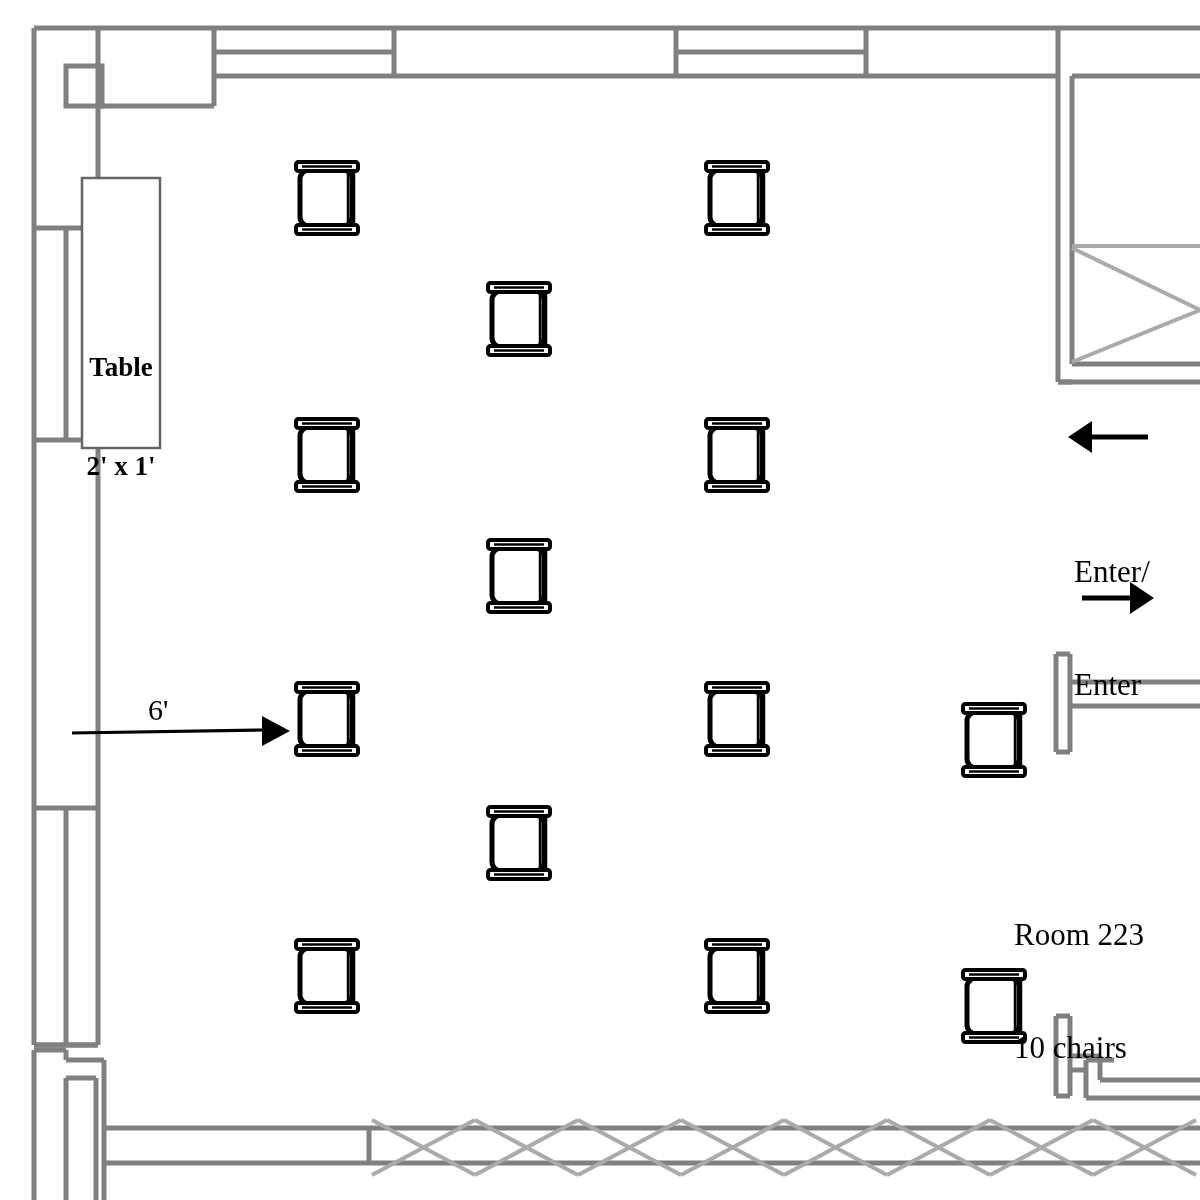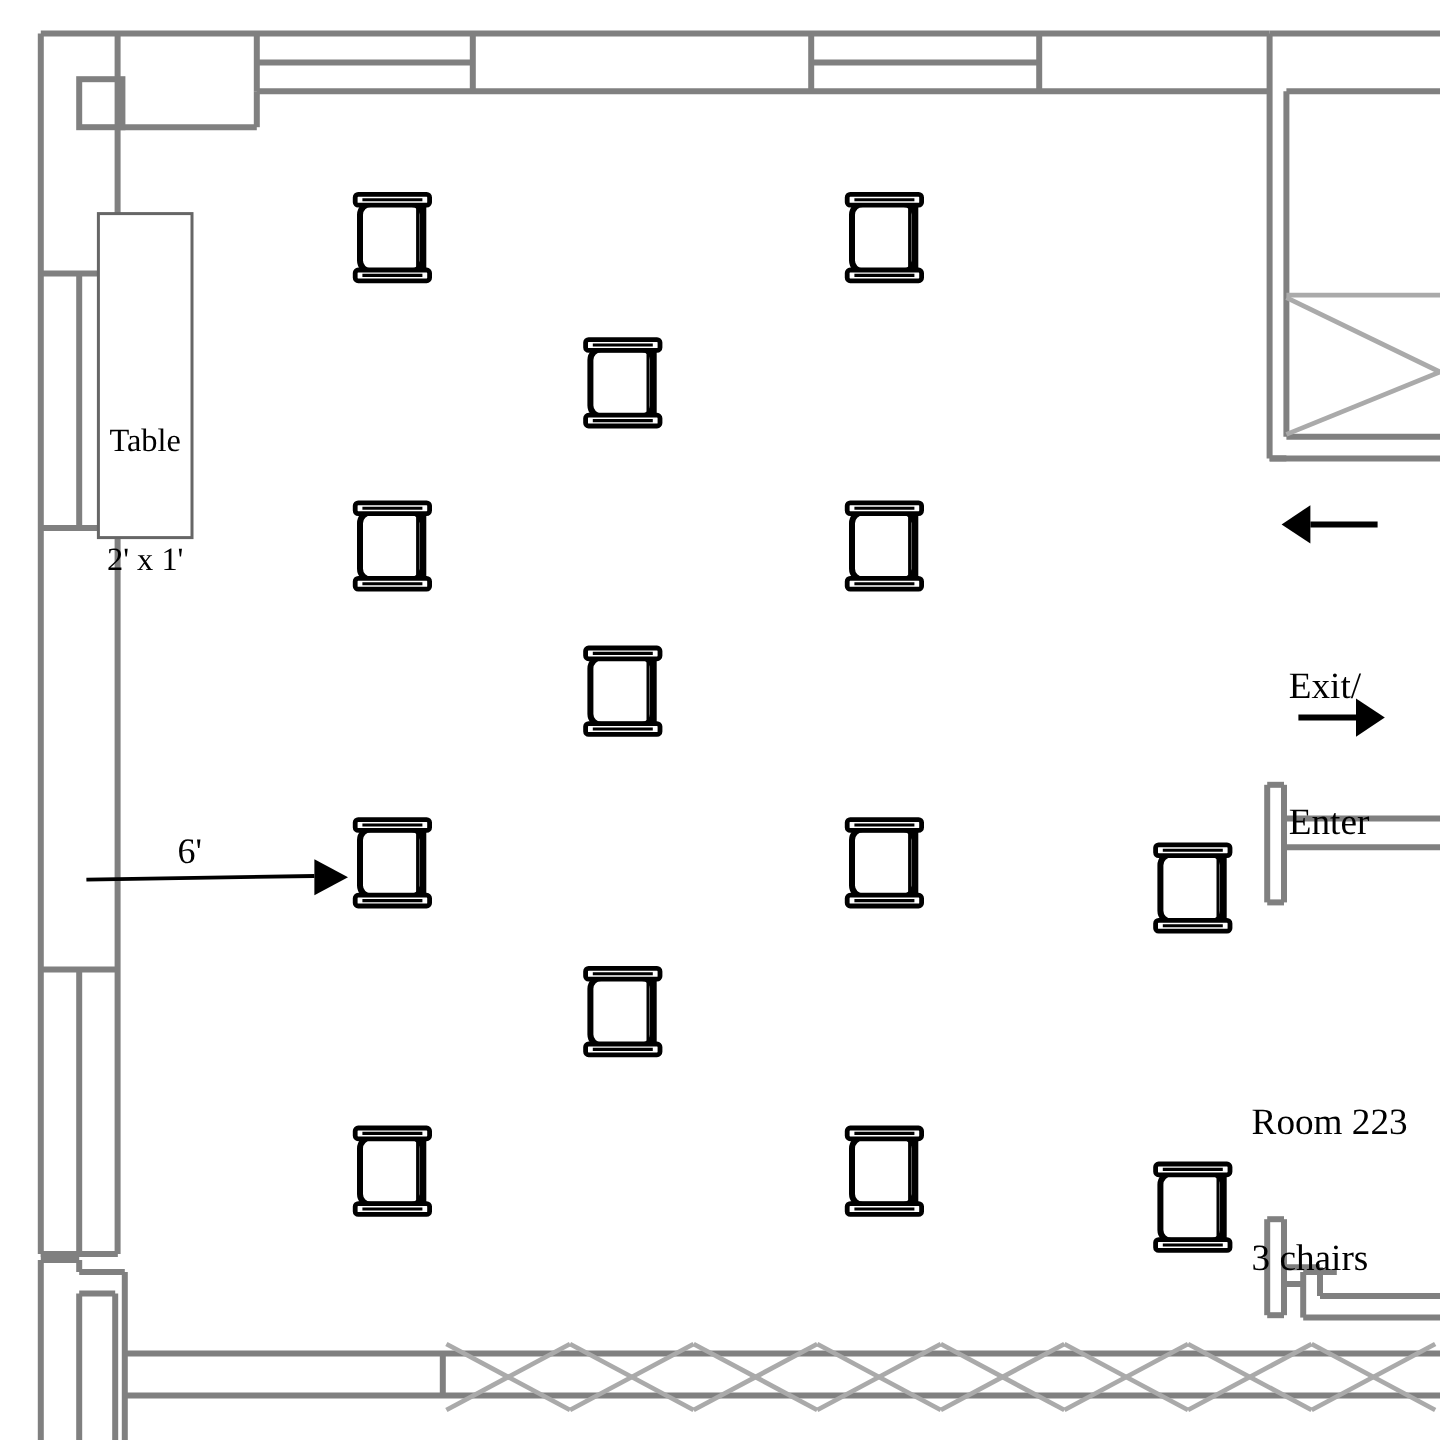--- a/index.html
+++ b/index.html
@@ -33,36 +33,36 @@
     white-space: pre;
     line-height: 1.22;
     user-select: none;
   }
   #table-label {
     left: 82px;
     top: 285px;
     width: 78px;
     text-align: center;
     font-size: 27px;
+    font-weight: bold;
   }
   #dim-label {
     left: 148px;
     top: 692px;
     font-size: 30px;
   }
   #enterexit-label {
     left: 1074px;
     top: 477px;
     font-size: 31px;
   }
   #room-label {
     left: 1014px;
     top: 840px;
     font-size: 31px;
-    margin-left: 29px;
   }
 </style>
 </head>
 <body>
 
 <div id="floorplan">
 
   <svg id="plan-svg" viewBox="0 0 1200 1200">
 
     <g fill="none" stroke="#808080" stroke-width="5" stroke-linecap="butt" stroke-linejoin="miter">
@@ -327,22 +327,22 @@
   </svg>
 
   <div class="plan-label" id="table-label">
     <div>Table</div>
     <div>2' x 1'</div>
   </div>
 
   <div class="plan-label" id="dim-label">6'</div>
 
   <div class="plan-label" id="enterexit-label">
-    <div>Exit/</div>
+    <div>Enter/</div>
     <div>Enter</div>
   </div>
 
   <div class="plan-label" id="room-label">
     <div>Room 223</div>
-    <div>3 chairs</div>
+    <div>10 chairs</div>
   </div>
 
 </div>
 
 </body></html>

